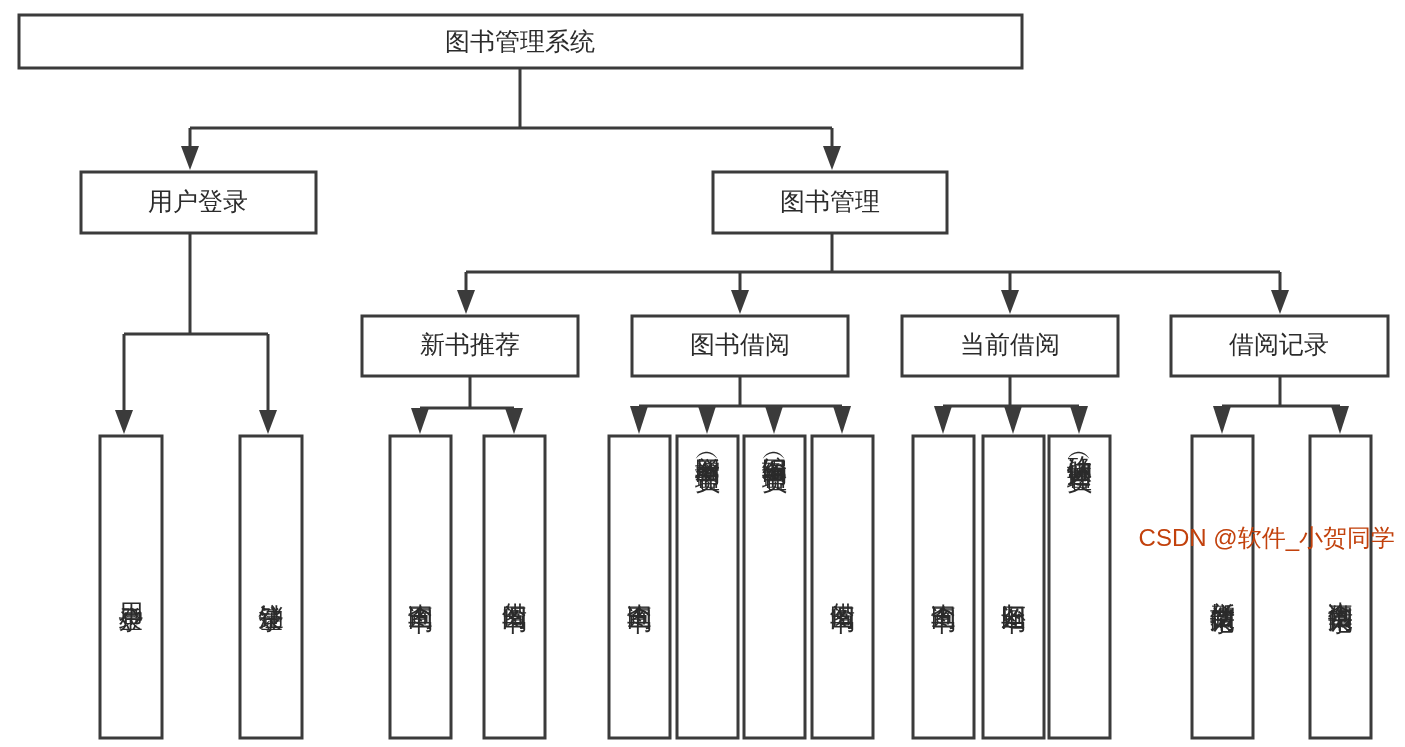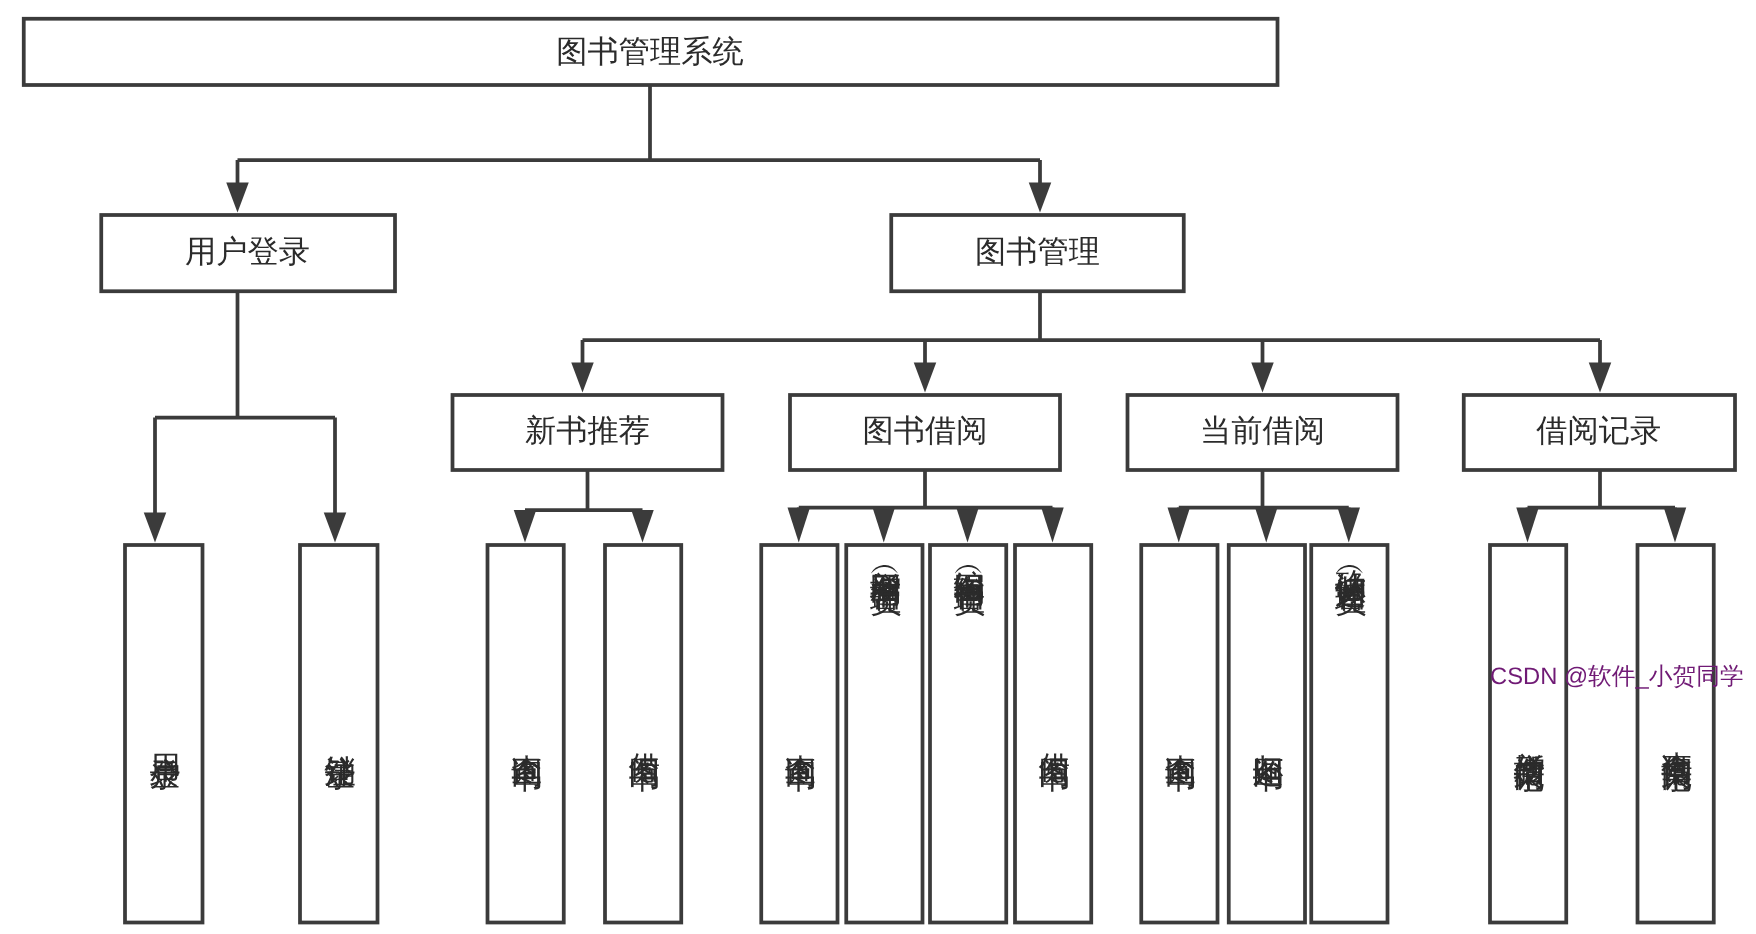--- a/index.html
+++ b/index.html
@@ -68,22 +68,22 @@
     line-height: 1.08;
     color: #2b2b2b;
     letter-spacing: 2px;
     white-space: nowrap;
   }
   #watermark {
     position: absolute;
     right: 10px;
     bottom: 8px;
     font-family: "Liberation Sans", "DejaVu Sans", sans-serif;
-    font-size: 19px;
-    color: #701a75;
+    font-size: 24px;
+    color: #c2410c;
     white-space: nowrap;
     user-select: none;
     padding-left: 21px;
   }
 </style>
 </head>
 <body>
 
 <div id="diagram-root">
 

